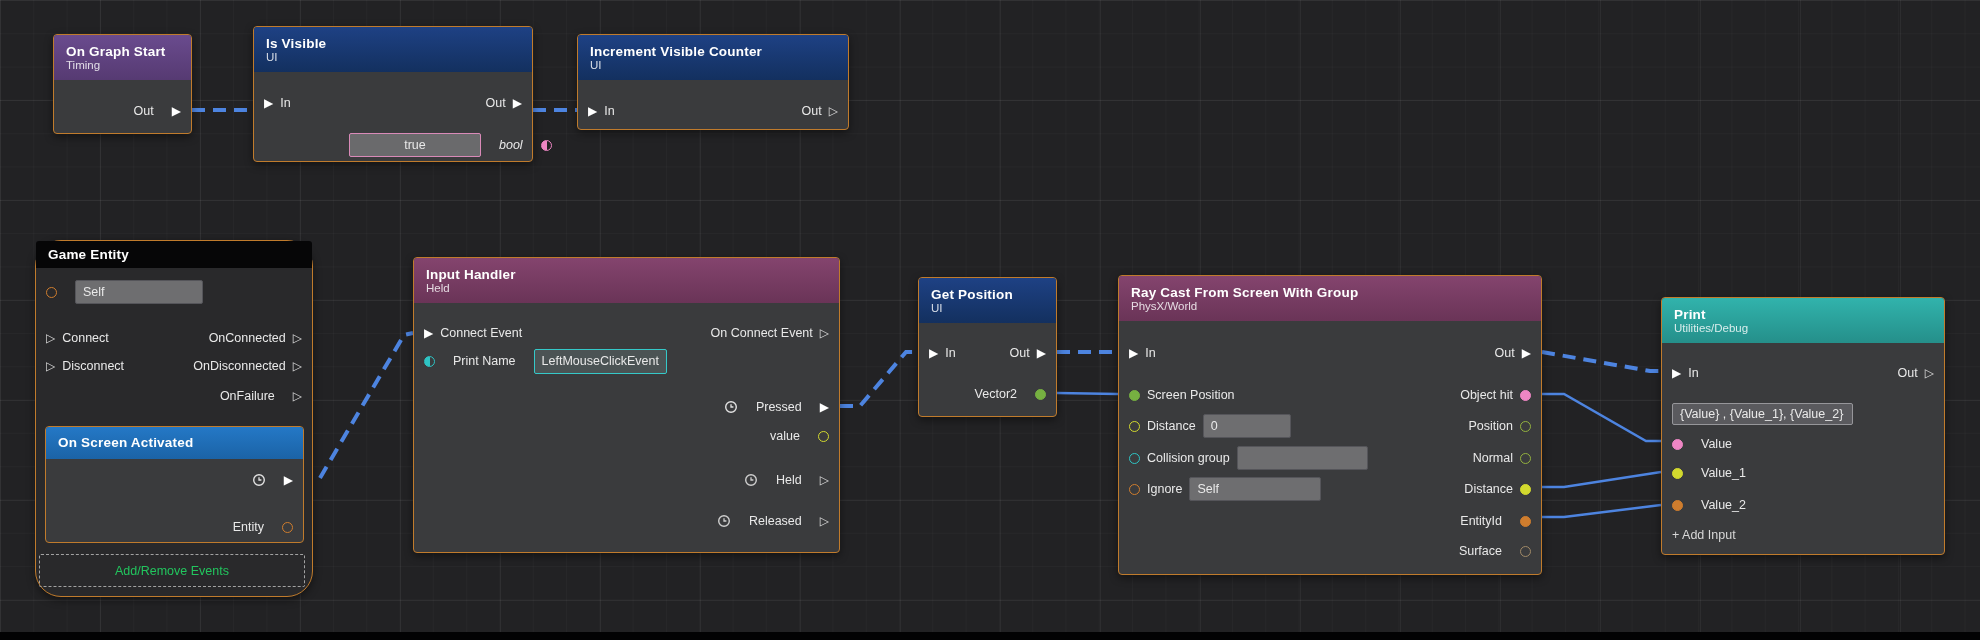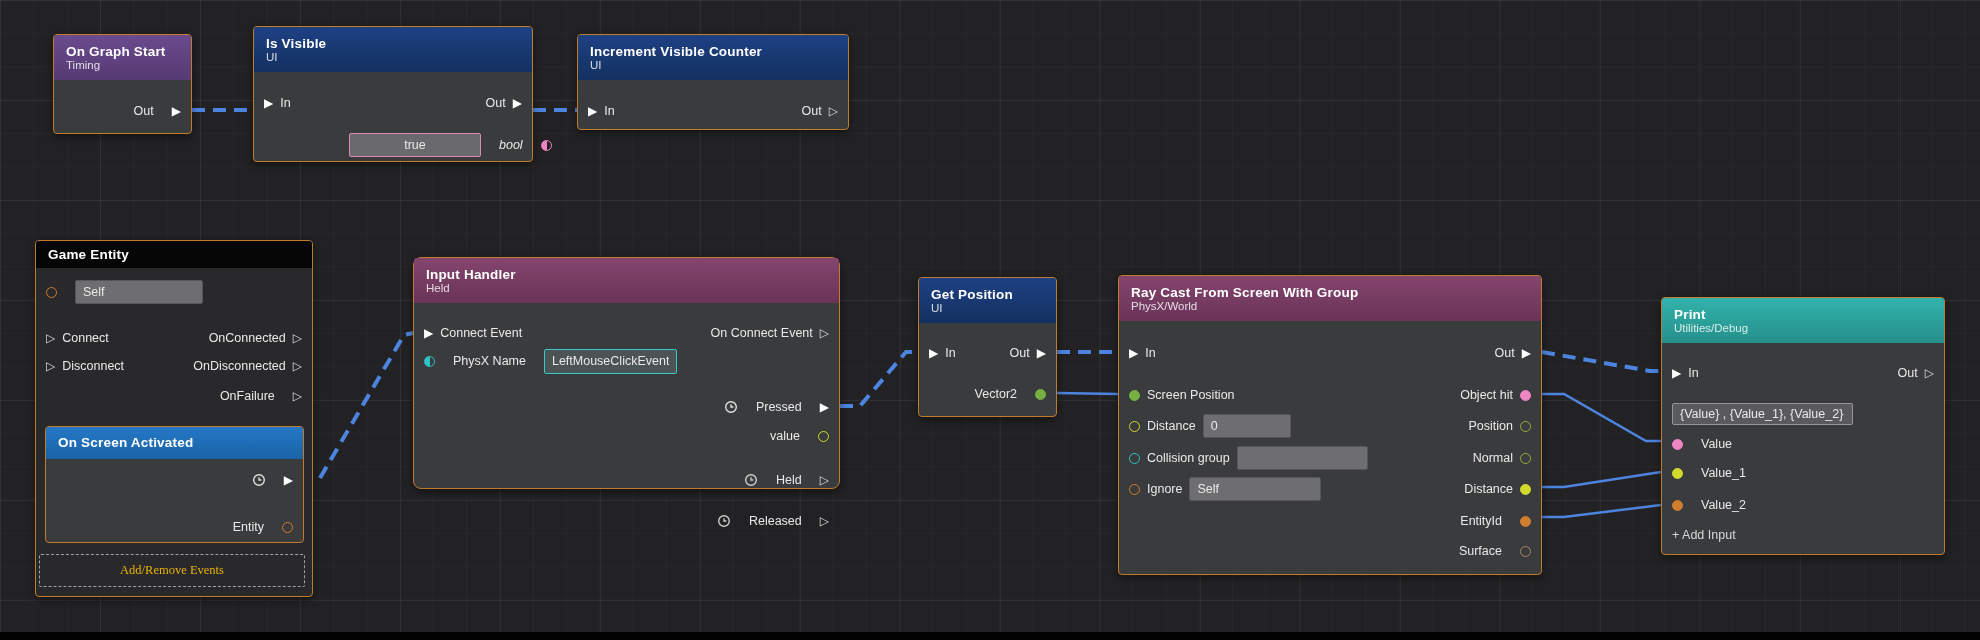--- a/index.html
+++ b/index.html
@@ -13,21 +13,21 @@
       linear-gradient(to bottom, rgba(255,255,255,.022) 1px, transparent 1px);
     background-size:100px 100px,100px 100px,33.3px 33.3px,33.3px 33.3px;
     font-family:"Liberation Sans","DejaVu Sans",sans-serif;
   }
   #edges{position:absolute;left:0;top:0;z-index:1;}
   .node{
     position:absolute;z-index:2;box-sizing:border-box;
     background:#3a3b3d;border:1px solid #c07b2c;border-radius:4px;
     box-shadow:0 3px 8px rgba(0,0,0,.45);
   }
-  .node.dark-body{background:#29292b;}
+  .node.dark-body{background:#29292b;border-radius:26px;}
   .node-header{border-radius:3px 3px 0 0;padding:9px 12px 9px;box-sizing:border-box;}
   .h-purple{background:linear-gradient(180deg,#6a4b8e,#563a72);}
   .h-blue{background:linear-gradient(180deg,#1e4184,#13305f);}
   .h-lightblue{background:linear-gradient(180deg,#2478c6,#1b63a6);}
   .h-plum{background:linear-gradient(180deg,#84446e,#6a3457);}
   .h-teal{background:linear-gradient(180deg,#31b3ac,#258f8a);}
   .h-black{background:#060607;padding:6px 12px;}
   .node-title{font-size:13.5px;font-weight:bold;color:#ffffff;letter-spacing:.2px;}
   .node-sub{font-size:11.5px;color:rgba(255,255,255,.82);}
   .prow{
@@ -52,21 +52,21 @@
   .fld.pink{border-color:#d98ab8;background:#6a6a6c;text-align:center;}
   .fld.cyan{border-color:#35c9c9;background:#4b5354;}
   .fld.format{background:#5a5a5e;border-color:#96969a;height:22px;}
   .subnode{
     position:absolute;box-sizing:border-box;background:#3a3b3d;
     border:1px solid #c07b2c;border-radius:4px;
   }
   .subnode-header{border-radius:3px 3px 0 0;padding:8px 12px;box-sizing:border-box;height:32px;}
   .dashed-btn{
     position:absolute;box-sizing:border-box;border:1px dashed #a2a2a2;border-radius:2px;
-    background:transparent;color:#eab308;font-size:12.5px;font-family:Liberation Serif, serif;
+    background:transparent;color:#22c55e;font-size:12.5px;font-family:Liberation Sans, sans-serif;
     display:flex;align-items:center;justify-content:center;cursor:pointer;
   }
   .addinput{color:#d8d8d8;}
   .bottom-bar{position:absolute;left:0;right:0;bottom:0;height:8px;background:#020203;z-index:3;}
 </style>
 </head>
 <body>
 
 <div class="canvas">
   <svg id="edges" width="1980" height="640">
@@ -178,38 +178,38 @@
       </div>
       <div class="prow right" style="top:88px;">
         <span>Entity</span>
         <span class="dot" style="--c:#cf7d2e;"></span>
       </div>
     </div>
 
     <button class="dashed-btn" style="left:3px;right:7px;top:313px;height:33px;">Add/Remove Events</button>
   </div>
 
-  <div class="node" style="left:413px;top:257px;width:427px;height:232px;border-radius:8px;">
+  <div class="node" style="left:413px;top:257px;width:427px;height:296px;">
     <div class="node-header h-plum">
       <div class="node-title">Input Handler</div>
       <div class="node-sub">Held</div>
     </div>
     <div class="prow split" style="top:63px;">
       <span class="grp">
         <span class="tri">▶</span>
         <span>Connect Event</span>
       </span>
       <span class="grp">
         <span>On Connect Event</span>
         <span class="tri hollow">▷</span>
       </span>
     </div>
     <div class="prow" style="top:90px;height:26px;">
       <span class="dot half" style="--c:#2ec4c4;"></span>
-      <span>PhysX Name</span>
+      <span>Print Name</span>
       <input class="fld cyan" style="width: 133px; height: 25px;" value="LeftMouseClickEvent">
     </div>
     <div class="prow right" style="top:137px;">
       <svg class="clk" viewBox="0 0 14 14" width="14" height="14">
         <circle cx="7" cy="7" r="5.3" fill="none" stroke="#e2e2e2" stroke-width="1.4"></circle>
         <path d="M7 4.2 L7 7 L9.4 7" fill="none" stroke="#e2e2e2" stroke-width="1.3"></path>
       </svg>
       <span>Pressed</span>
       <span class="tri">▶</span>
     </div>

